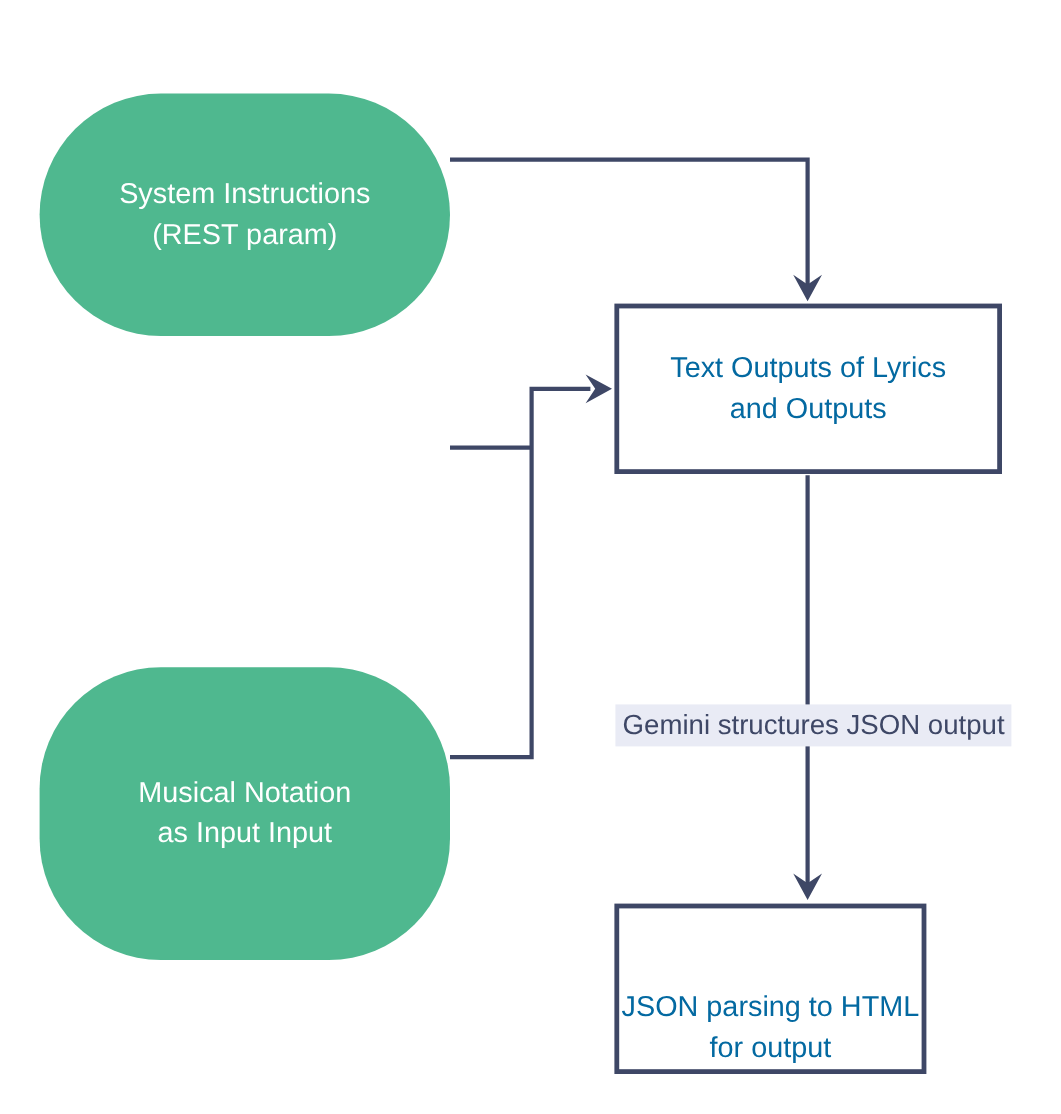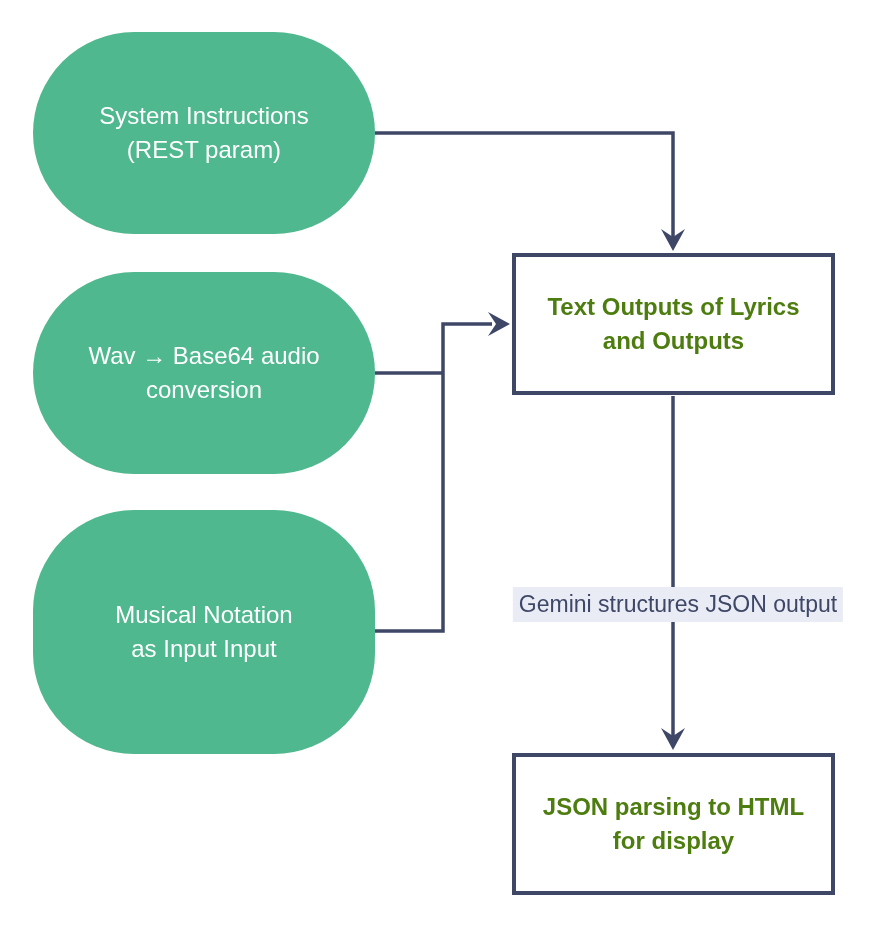--- a/index.html
+++ b/index.html
@@ -36,35 +36,36 @@
     background: #4fb88f;
     border-radius: 101px;
     display: flex;
     align-items: center;
     justify-content: center;
     text-align: center;
     color: #ffffff;
     font-size: 24px;
     line-height: 34px;
     font-weight: 400;
+    margin-top: 46px;
   }
   .box {
     position: absolute;
     z-index: 2;
     background: #ffffff;
     border: 4px solid #3e4766;
     box-sizing: border-box;
     display: flex;
     align-items: center;
     justify-content: center;
     text-align: center;
-    color: #4d7c0f;
+    color: #0369a1;
     font-size: 24px;
     line-height: 34px;
-    font-weight: 700;
+    font-weight: 400;
   }
   .edge-label {
     position: absolute;
     z-index: 3;
     background: #e9ebf5;
     color: #3e4766;
     font-size: 23px;
     line-height: 29px;
     padding: 3px 6px;
     white-space: nowrap;
@@ -91,43 +92,37 @@
     <path class="arrowhead" d="M 673 750 L 661 728 L 673 736 L 685 728 Z"></path>
   </svg>
 
   <div class="node" style="left:33px; top:32px; width:342px; height:202px;">
     <div>
       <div>System Instructions</div>
       <div>(REST param)</div>
     </div>
   </div>
 
-  <div class="node" style="left:33px; top:272px; width:342px; height:202px;">
-    <div>
-      <div>Wav → Base64 audio</div>
-      <div>conversion</div>
-    </div>
-  </div>
 
   <div class="node" style="left:33px; top:510px; width:342px; height:244px;">
     <div>
       <div>Musical Notation</div>
       <div>as Input Input</div>
     </div>
   </div>
 
   <div class="box" style="left:512px; top:253px; width:323px; height:142px;">
     <div>
       <div>Text Outputs of Lyrics</div>
       <div>and Outputs</div>
     </div>
   </div>
 
-  <div class="box" style="left:512px; top:753px; width:323px; height:142px;">
+  <div class="box" style="left:512px; top:753px; width:260px; height:142px;align-items:flex-end;">
     <div>
       <div>JSON parsing to HTML</div>
-      <div>for display</div>
+      <div>for output</div>
     </div>
   </div>
 
   <div class="edge-label" style="left:678px; top:539px;">Gemini structures JSON output</div>
 
 </div>
 
 </body></html>

